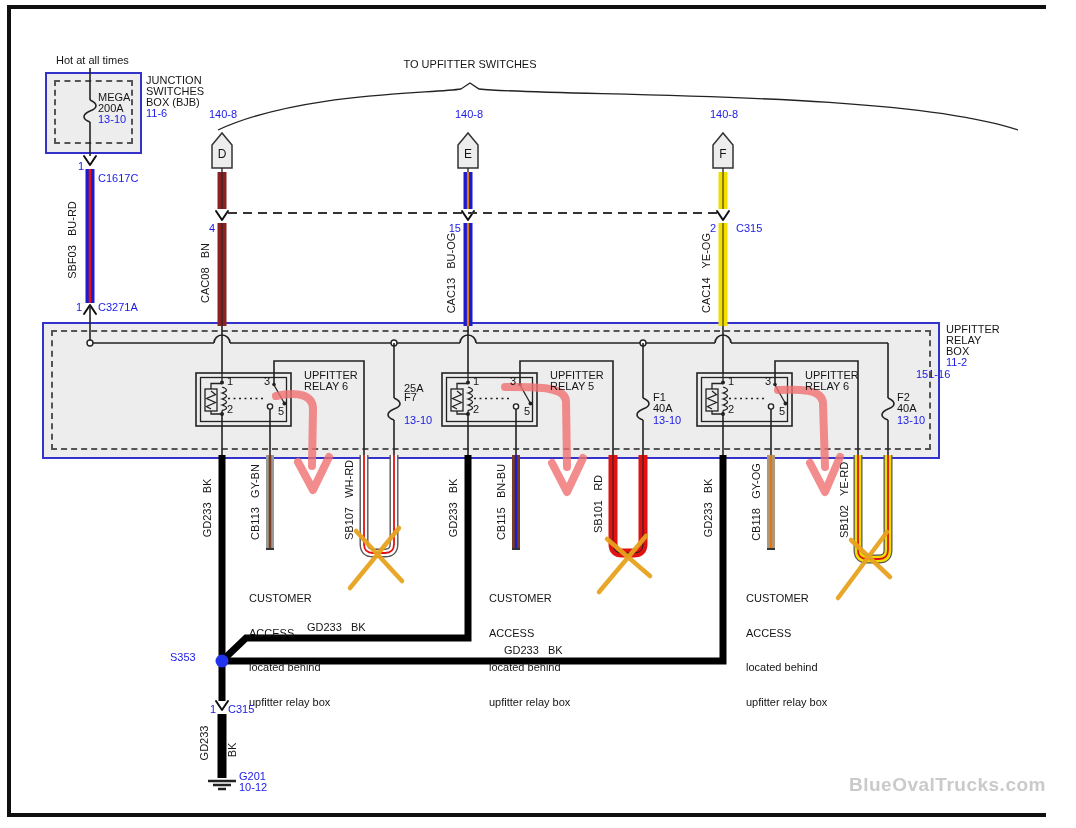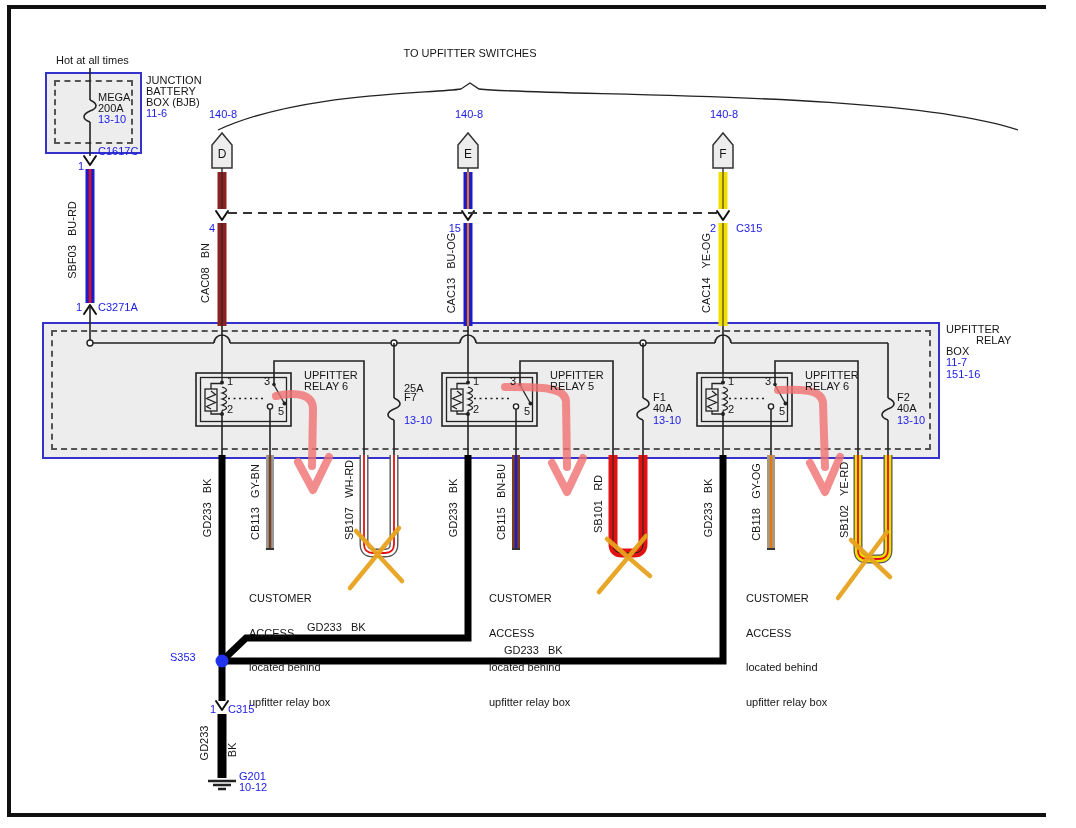--- a/index.html
+++ b/index.html
@@ -237,58 +237,58 @@
     </g>
 
     <path class="ox" d="M356,531 L402,581 M399,528 L350,588"></path>
     <path class="ox" d="M607,539 L650,576 M646,536 L599,592"></path>
     <path class="ox" d="M851,540 L890,577 M887,532 L838,598"></path>
   </svg>
 
   <span class="lbl" style="left:56px;top:55px">Hot at all times</span>
 
   <span class="lbl" style="left:146px;top:75px">JUNCTION</span>
-  <span class="lbl" style="left:146px;top:86px">BATTERY</span>
+  <span class="lbl" style="left:146px;top:86px">SWITCHES</span>
   <span class="lbl" style="left:146px;top:97px">BOX (BJB)</span>
   <span class="lbl blue" style="left:146px;top:108px">11-6</span>
 
   <span class="lbl" style="left:98px;top:92px">MEGA</span>
   <span class="lbl" style="left:98px;top:103px">200A</span>
   <span class="lbl blue" style="left:98px;top:114px">13-10</span>
 
-  <span class="lbl ctr" style="left:470px;top:48px">TO UPFITTER SWITCHES</span>
+  <span class="lbl ctr" style="left:470px;top:59px">TO UPFITTER SWITCHES</span>
 
   <span class="lbl blue" style="left:209px;top:109px">140-8</span>
   <span class="lbl blue" style="left:455px;top:109px">140-8</span>
   <span class="lbl blue" style="left:710px;top:109px">140-8</span>
   <span class="lbl" style="left:222px;top:155px;transform:translate(-50%,-50%);font-size:12px">D</span>
   <span class="lbl" style="left:468px;top:155px;transform:translate(-50%,-50%);font-size:12px">E</span>
   <span class="lbl" style="left:723px;top:155px;transform:translate(-50%,-50%);font-size:12px">F</span>
 
   <span class="lbl blue ra" style="left:84px;top:161px">1</span>
-  <span class="lbl blue" style="left:98px;top:146px">C1617C</span>
+  <span class="lbl blue" style="left:98px;top:173px">C1617C</span>
   <span class="lbl blue ra" style="left:82px;top:302px">1</span>
   <span class="lbl blue" style="left:98px;top:302px">C3271A</span>
 
   <span class="lbl rot" style="left:73px;top:240px">SBF03   BU-RD</span>
 
   <span class="lbl blue ra" style="left:215px;top:223px">4</span>
   <span class="lbl blue ra" style="left:461px;top:223px">15</span>
   <span class="lbl blue ra" style="left:716px;top:223px">2</span>
   <span class="lbl blue" style="left:736px;top:223px">C315</span>
 
   <span class="lbl rot" style="left:206px;top:273px">CAC08   BN</span>
   <span class="lbl rot" style="left:452px;top:273px">CAC13   BU-OG</span>
   <span class="lbl rot" style="left:707px;top:273px">CAC14   YE-OG</span>
 
   <span class="lbl" style="left:946px;top:324px">UPFITTER</span>
-  <span class="lbl" style="left:976px;top:335px">RELAY</span>
+  <span class="lbl" style="left:946px;top:335px">RELAY</span>
   <span class="lbl" style="left:946px;top:346px">BOX</span>
-  <span class="lbl blue" style="left:946px;top:357px">11-7</span>
-  <span class="lbl blue" style="left:946px;top:369px">151-16</span>
+  <span class="lbl blue" style="left:946px;top:357px">11-2</span>
+  <span class="lbl blue" style="left:916px;top:369px">151-16</span>
 
   <span class="lbl" style="left:304px;top:370px">UPFITTER</span>
   <span class="lbl" style="left:304px;top:381px">RELAY 6</span>
   <span class="lbl" style="left:550px;top:370px">UPFITTER</span>
   <span class="lbl" style="left:550px;top:381px">RELAY 5</span>
   <span class="lbl" style="left:805px;top:370px">UPFITTER</span>
   <span class="lbl" style="left:805px;top:381px">RELAY 6</span>
 
   <span class="lbl" style="left:227px;top:376px">1</span>
   <span class="lbl" style="left:264px;top:376px">3</span>
@@ -348,13 +348,14 @@
 
   <span class="lbl blue ra" style="left:216px;top:704px">1</span>
   <span class="lbl blue" style="left:228px;top:704px">C315</span>
 
   <span class="lbl rot" style="left:205px;top:743px">GD233</span>
   <span class="lbl rot" style="left:233px;top:750px">BK</span>
 
   <span class="lbl blue" style="left:239px;top:771px">G201</span>
   <span class="lbl blue" style="left:239px;top:782px">10-12</span>
 
+  <span class="wm" style="left:849px;top:774px">BlueOvalTrucks.com</span>
 </div>
 
 </body></html>

